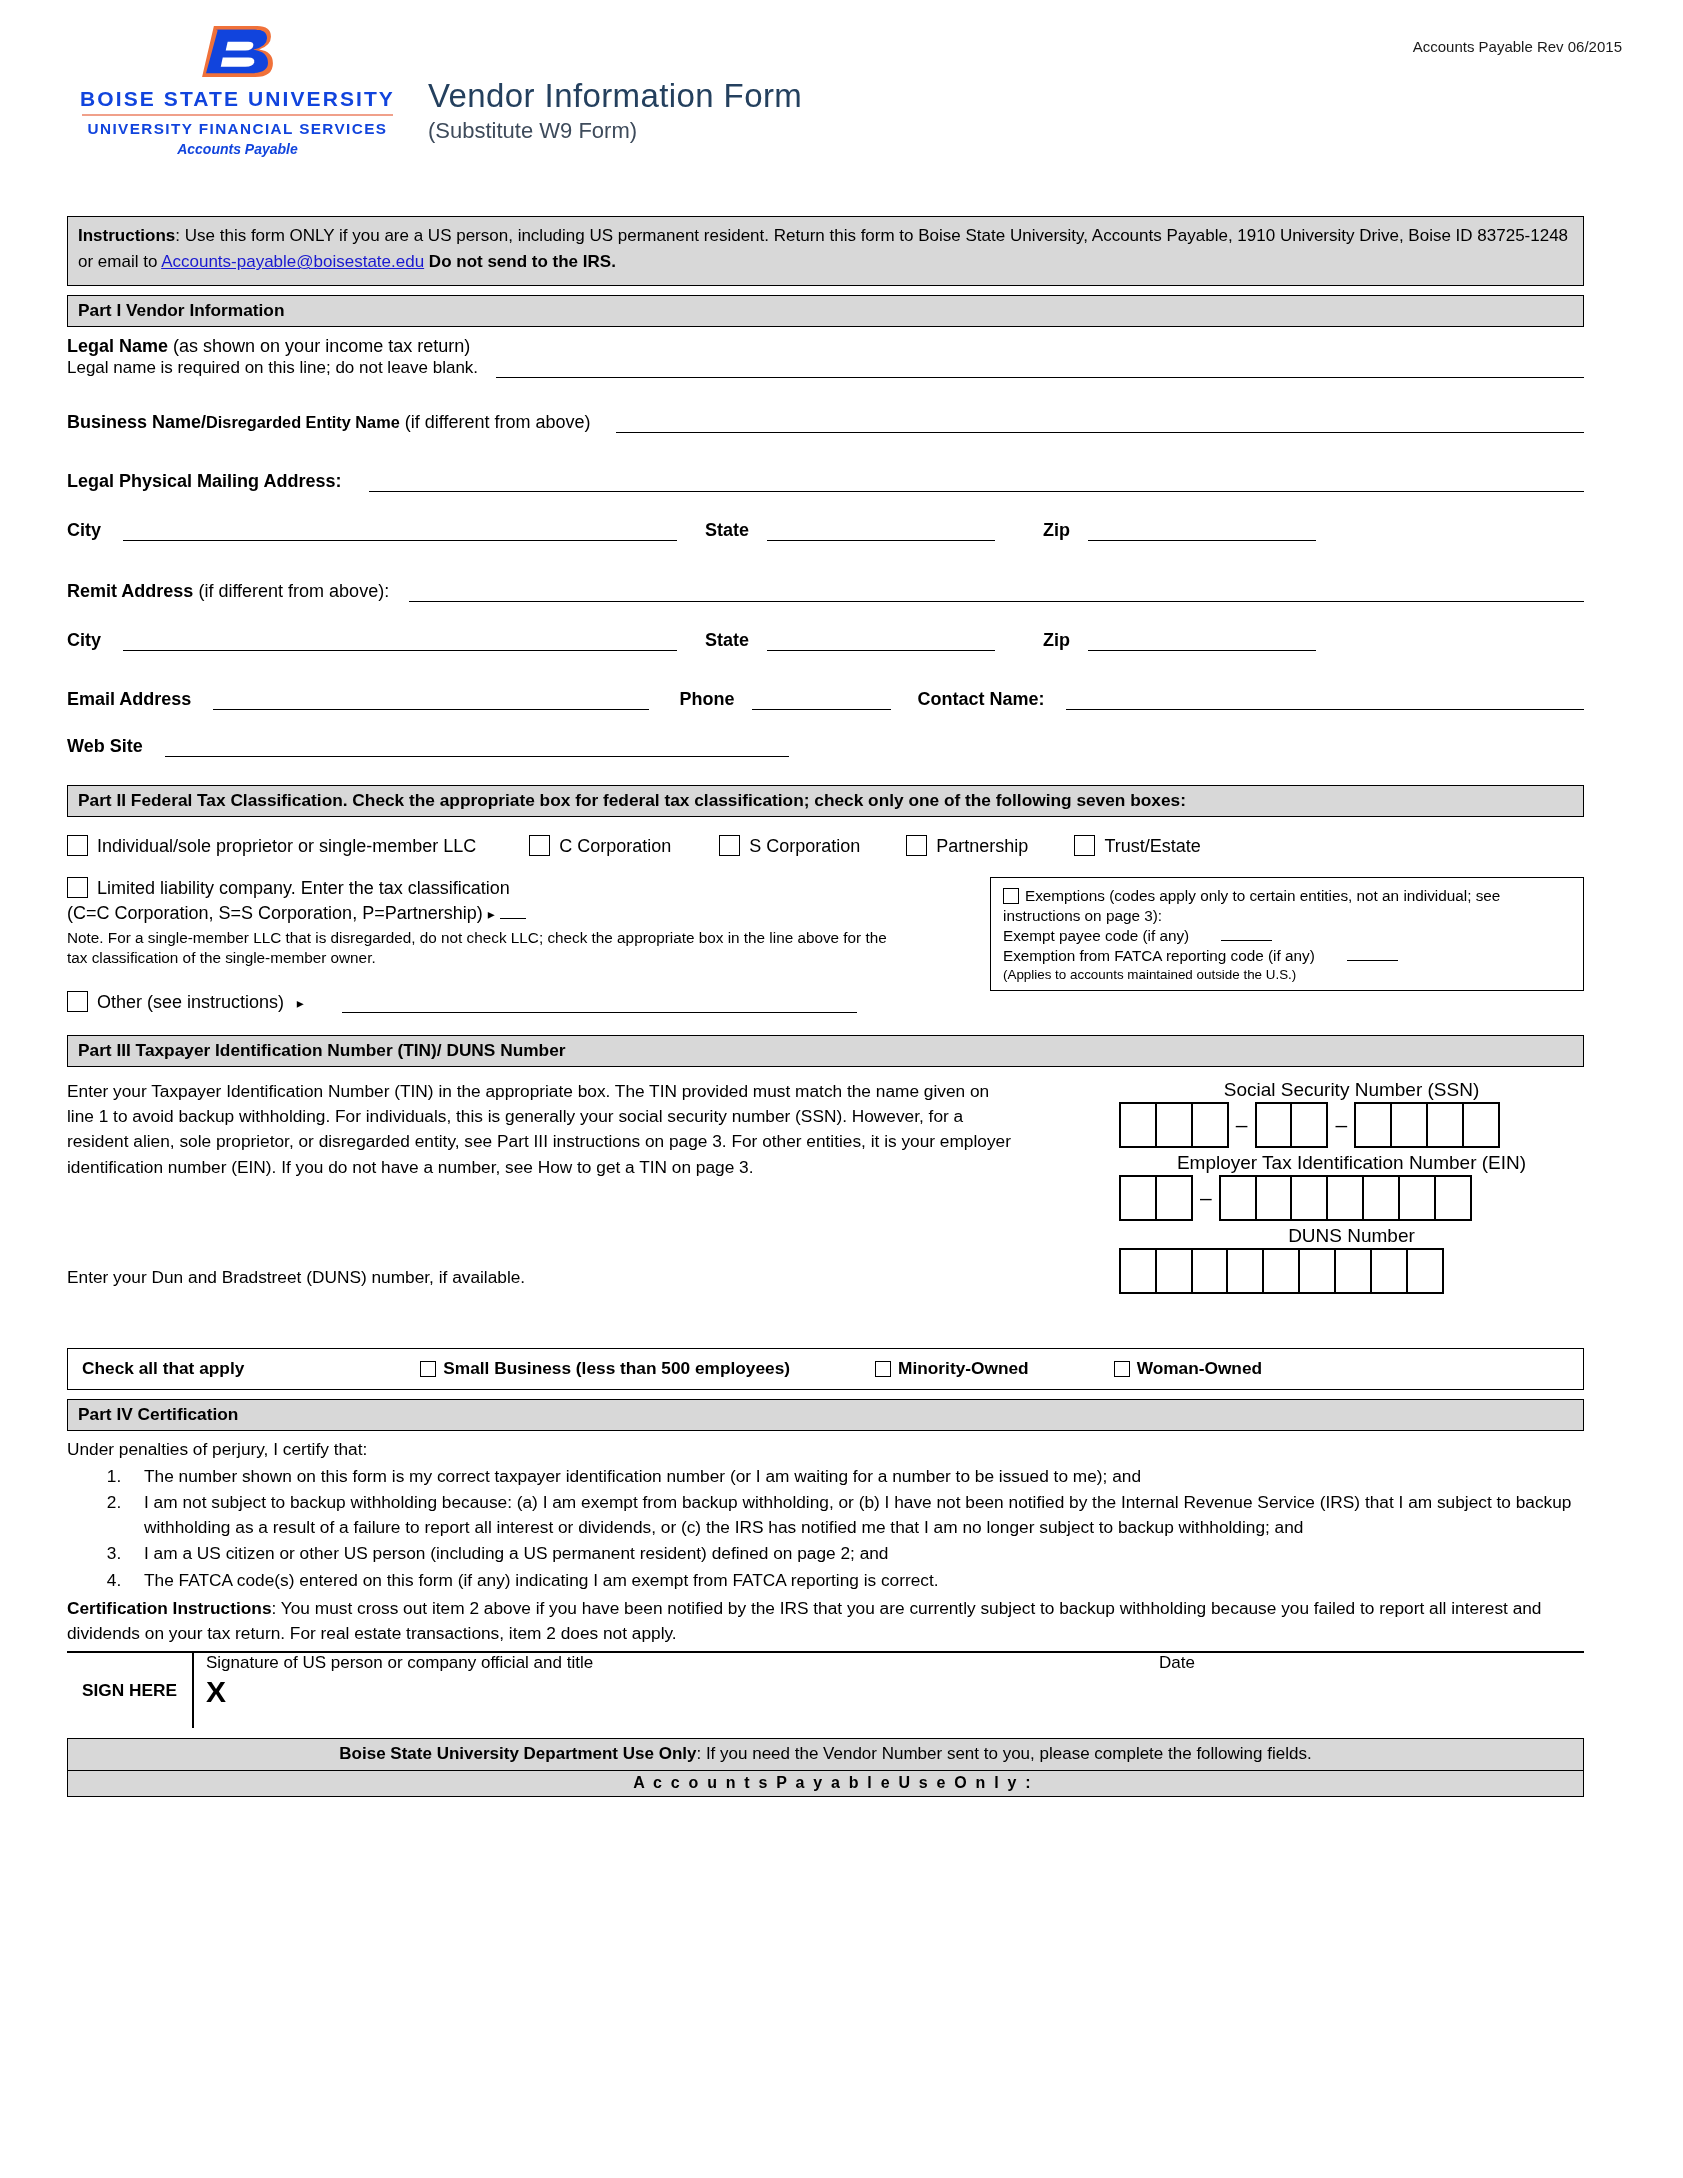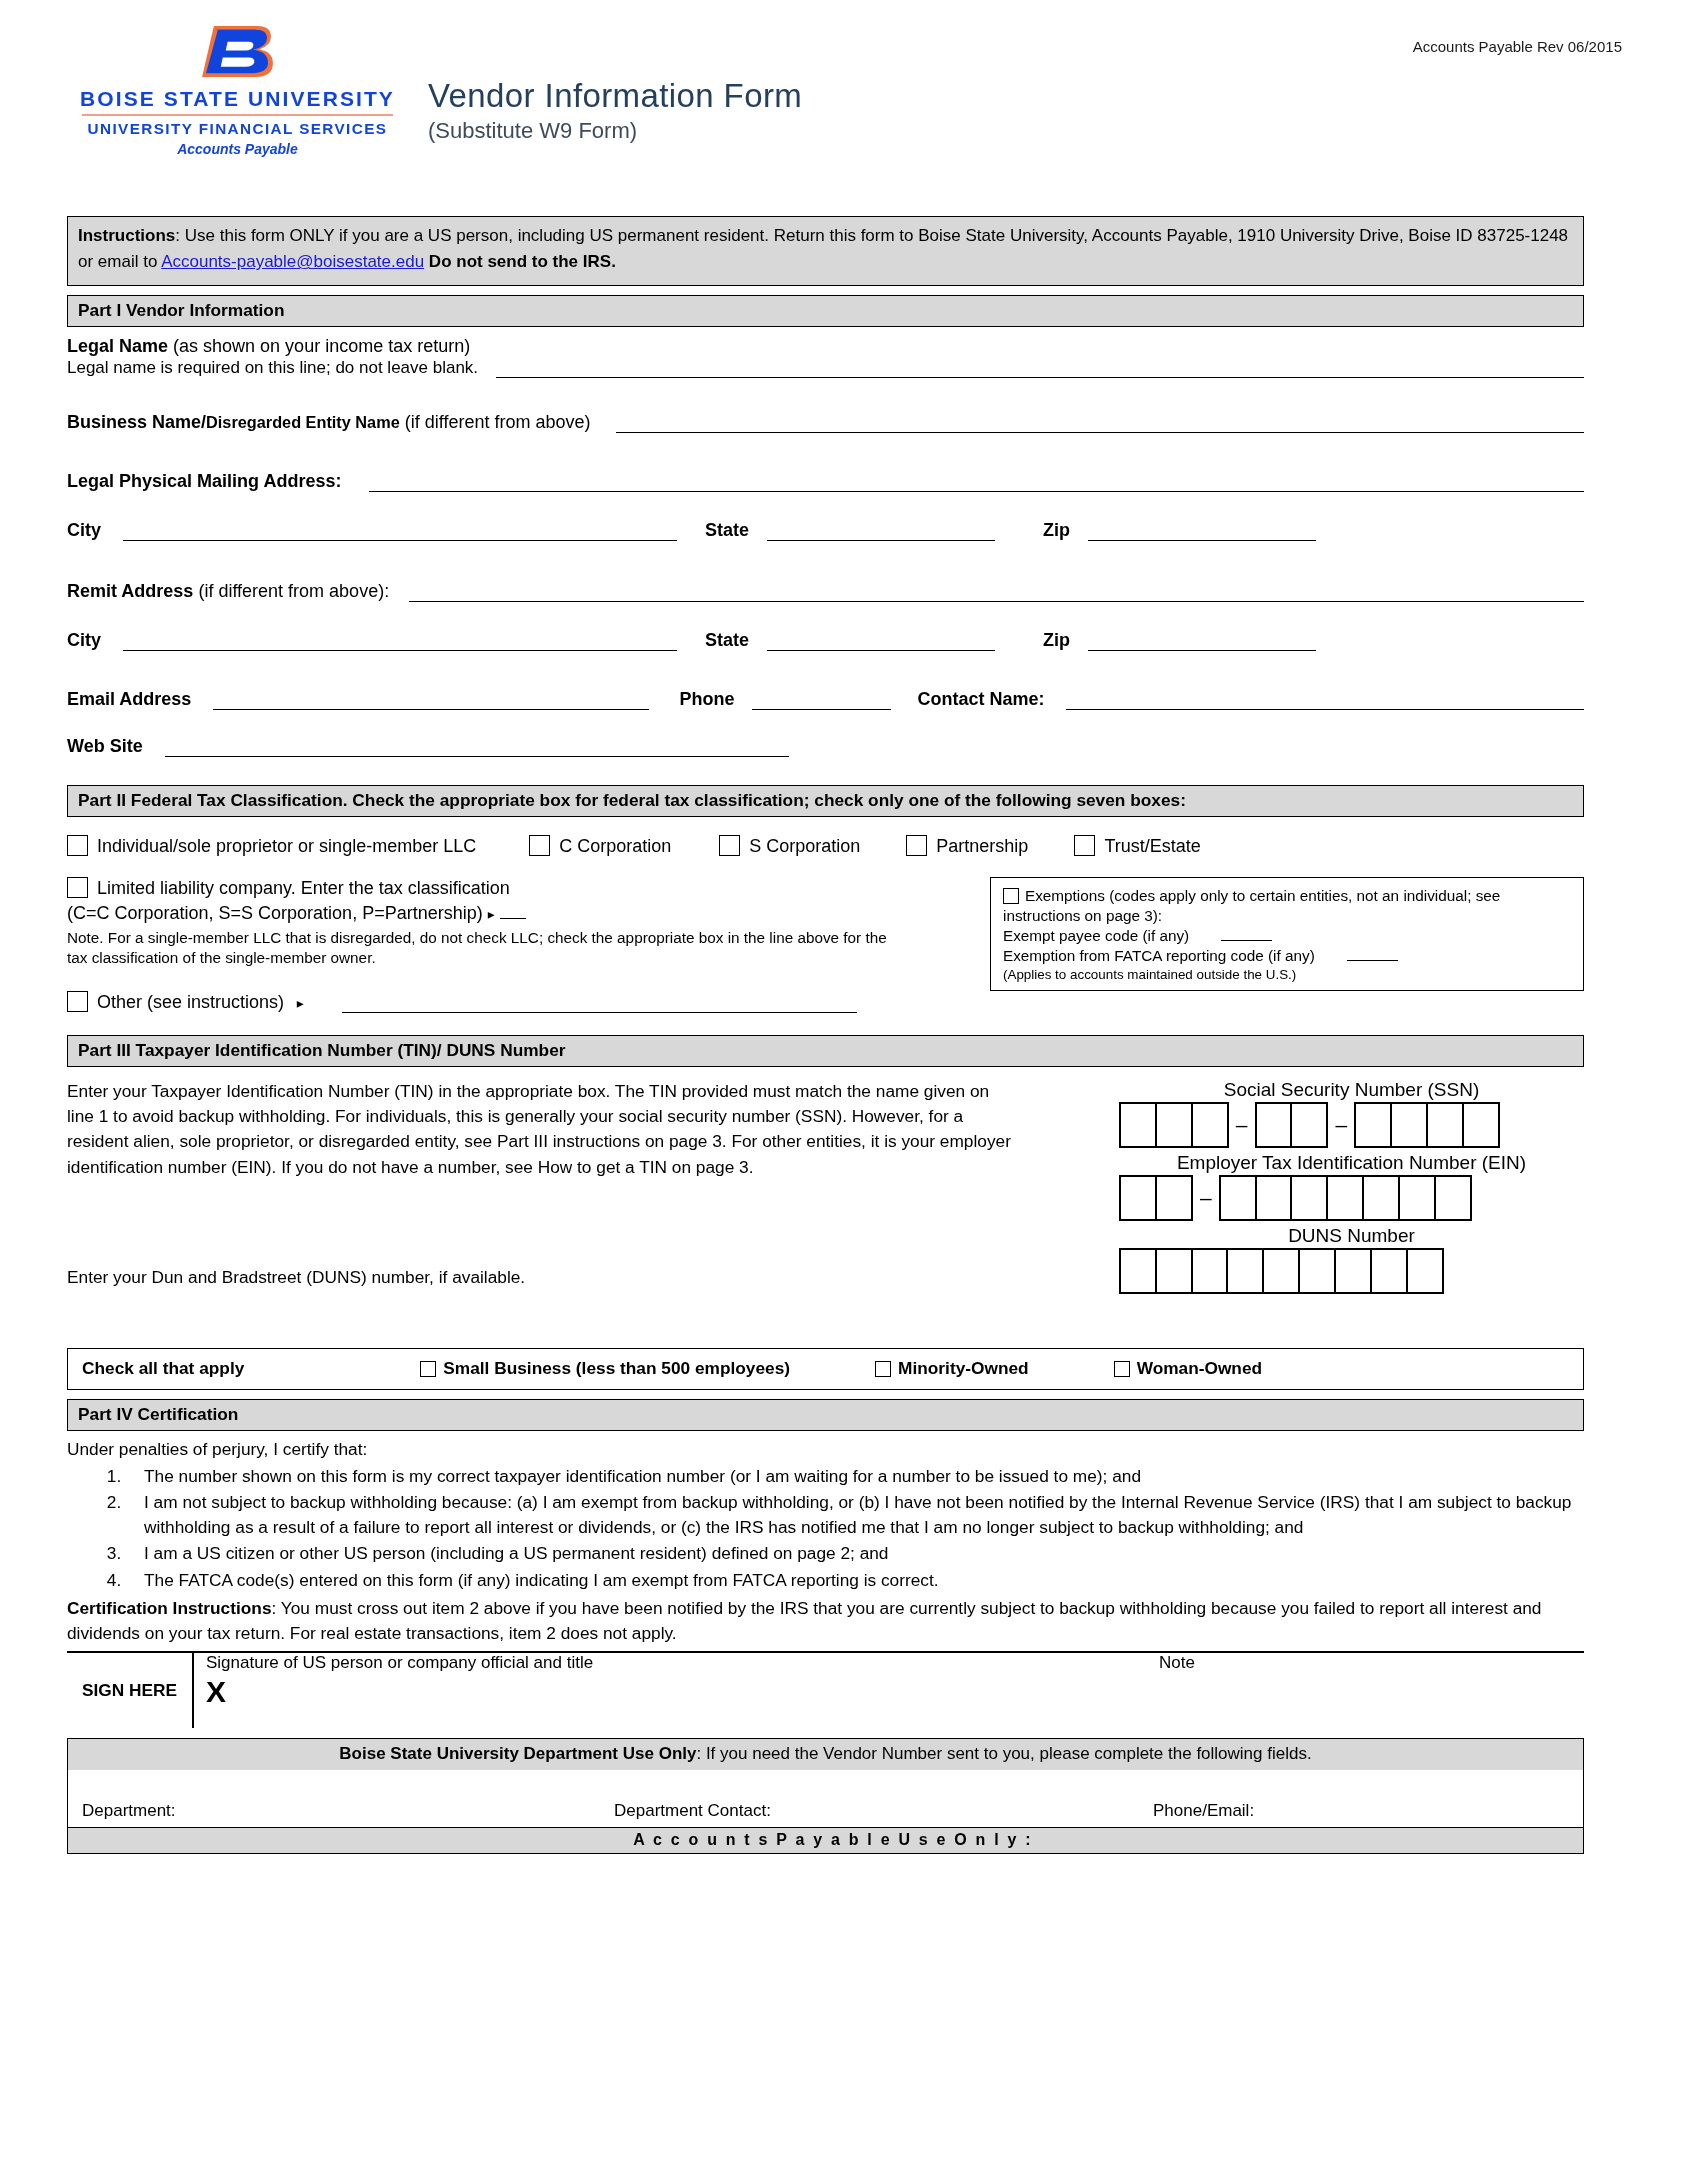--- a/index.html
+++ b/index.html
@@ -340,32 +340,27 @@
       </ol>
       <div class="cert-line" style="margin-top:4px;">
         <b>Certification Instructions</b><span>: You must cross out item 2 above if you have been notified by the IRS that you are currently subject to backup withholding because you failed to report all interest and dividends on your tax return. For real estate transactions, item 2 does not apply.</span>
       </div>
     </div>
 
     <div class="signbox" style="margin-top:6px;">
       <div class="sign-left">SIGN HERE</div>
       <div class="sign-right">
         <div class="sign-caption">Signature of US person or company official and title</div>
-        <div class="sign-date">Note</div>
+        <div class="sign-date">Date</div>
         <div class="sign-x">X</div>
       </div>
     </div>
 
     <div style="margin-top:10px;">
       <div class="dept-head">
         <b>Boise State University Department Use Only</b><span>: If you need the Vendor Number sent to you, please complete the following fields.</span>
       </div>
-      <div class="dept-fields">
-        <span style="left:14px;">Department:</span>
-        <span style="left:546px;">Department Contact:</span>
-        <span style="left:1085px;">Phone/Email:</span>
-      </div>
       <div class="ap-only">A c c o u n t s   P a y a b l e   U s e   O n l y :</div>
     </div>
 
   </div>
 </div>
 
 
 </body></html>

